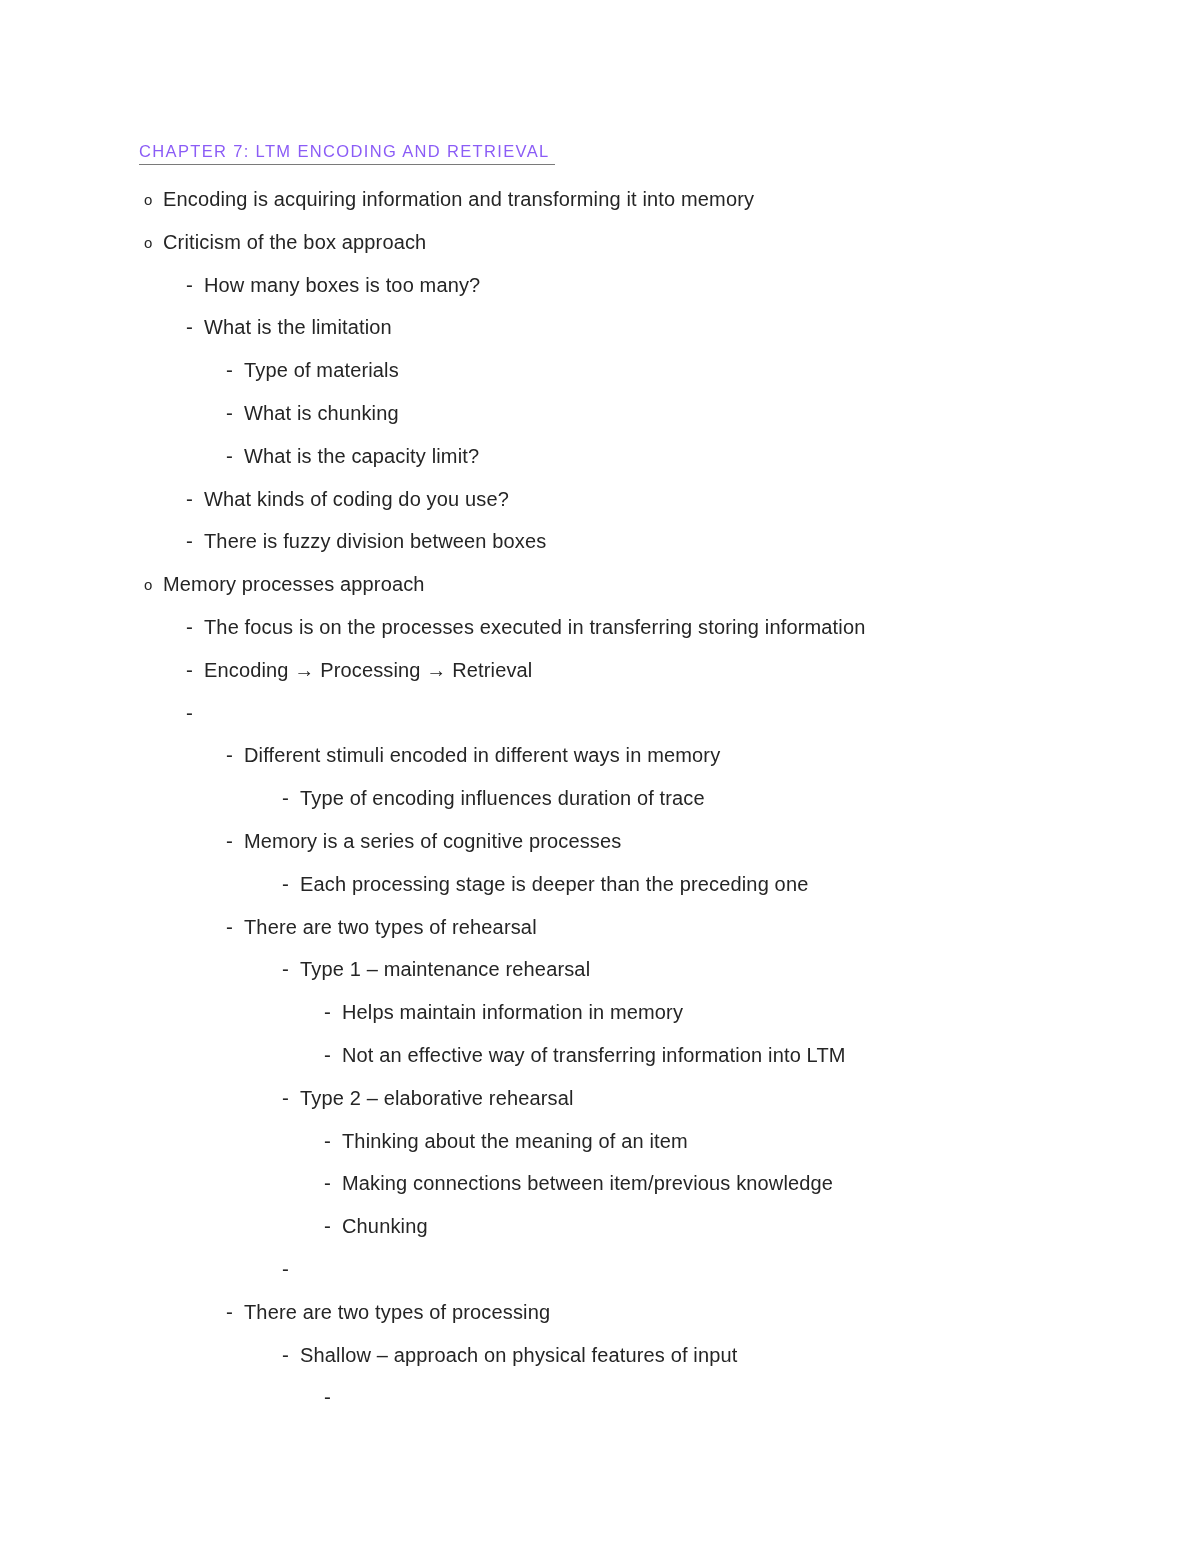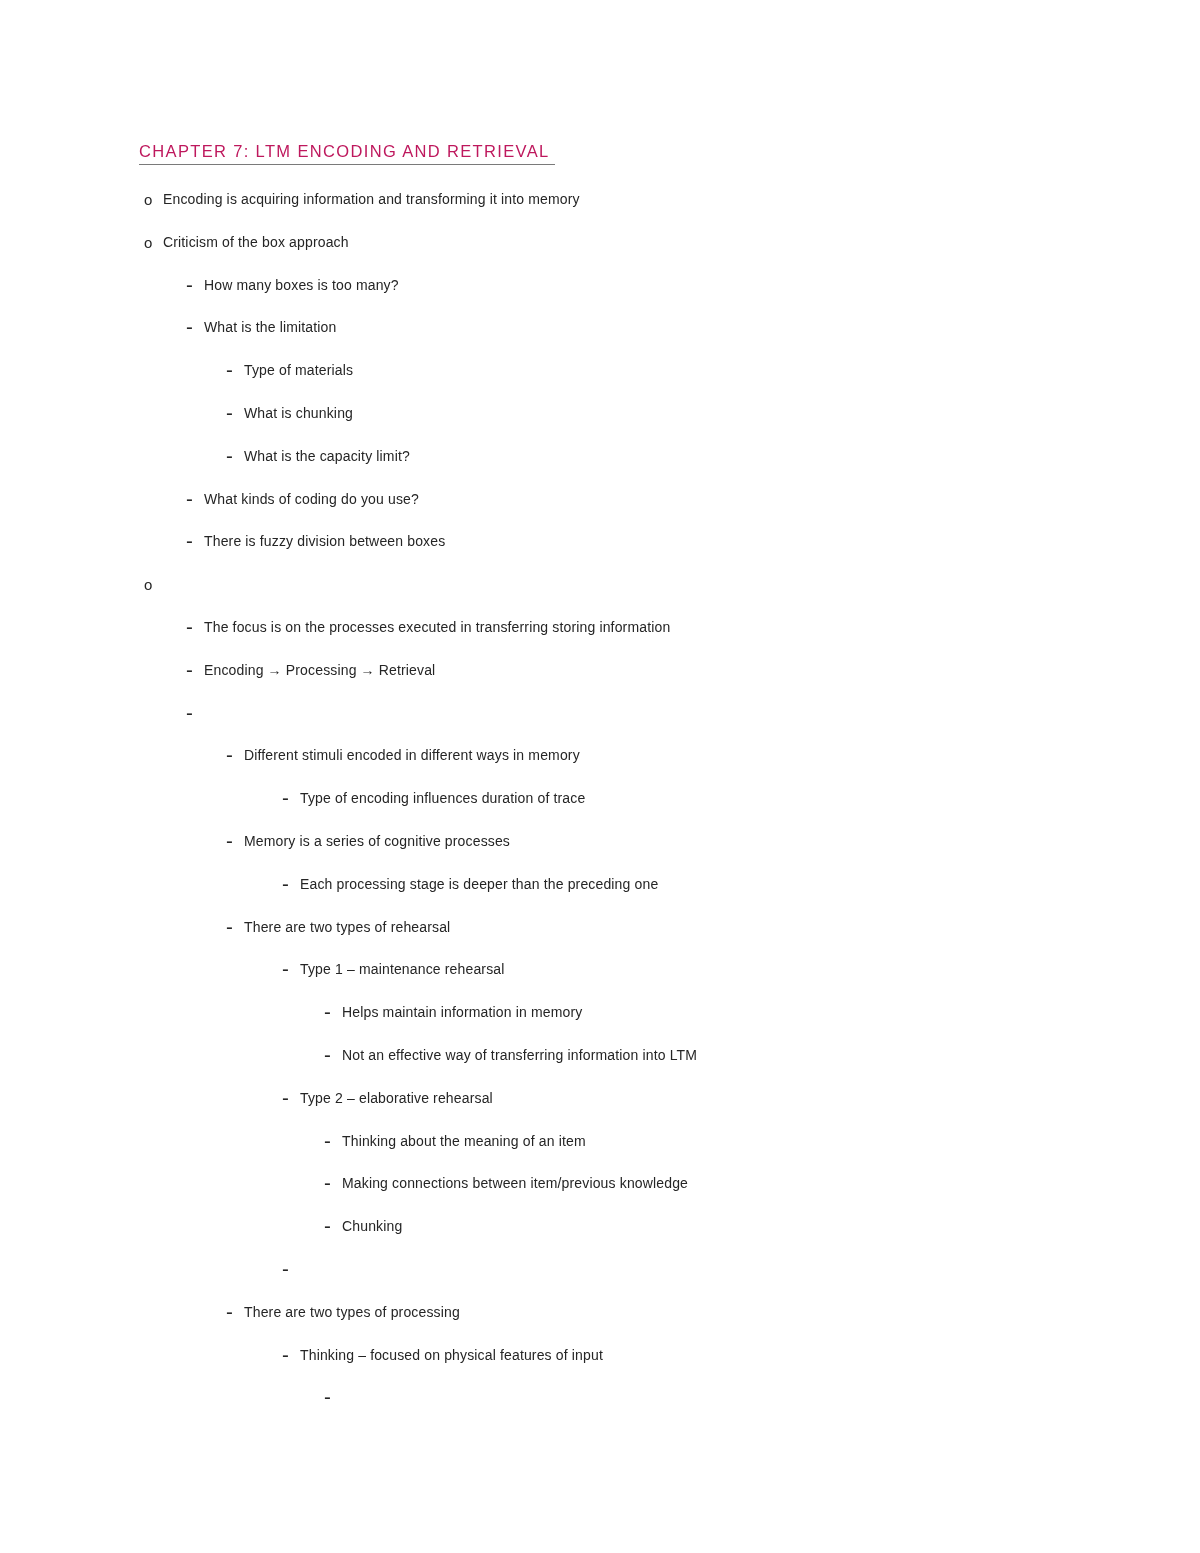--- a/index.html
+++ b/index.html
@@ -28,21 +28,21 @@
   }
 
   
   .doc-title {
     position: absolute;
     left: 139px;
     top: 141px;
     font-size: 16.5px;
     line-height: 20px;
     letter-spacing: 1.35px;
-    color: #be185d;
+    color: #8b5cf6;
     white-space: pre;
     border-bottom: 1px solid #7a7a7a;
     padding-bottom: 3px;
     display: inline-block;
   }
 
   
   .outline {
     position: absolute;
     left: 0;
@@ -61,21 +61,21 @@
     position: absolute;
     top: 0;
     color: #252525;
     font-size: 20.5px;
     line-height: 42.8px;
   }
   .txt {
     position: absolute;
     top: 0;
     color: #252525;
-    font-size: 14px;
+    font-size: 20px;
     line-height: 42.8px;
     letter-spacing: 0.15px;
   }
 
   
   .lv1 > .bullet { left: 144px; font-size: 15px; }
   .lv1 > .txt    { left: 163px; }
 
   .lv2 > .bullet { left: 186px; }
   .lv2 > .txt    { left: 204px; }
@@ -131,20 +131,21 @@
         <div class="li lv2">
           <span class="bullet">-</span>
           <span class="txt">What kinds of coding do you use?</span>
         </div>
         <div class="li lv2">
           <span class="bullet">-</span>
           <span class="txt">There is fuzzy division between boxes</span>
         </div>
         <div class="li lv1">
           <span class="bullet">o</span>
+          <span class="txt">Memory processes approach</span>
         </div>
         <div class="li lv2">
           <span class="bullet">-</span>
           <span class="txt">The focus is on the processes executed in transferring storing information</span>
         </div>
         <div class="li lv2">
           <span class="bullet">-</span>
           <span class="txt">Encoding → Processing → Retrieval</span>
         </div>
         <div class="li lv2">
@@ -200,21 +201,21 @@
         </div>
         <div class="li lv4">
           <span class="bullet">-</span>
         </div>
         <div class="li lv3">
           <span class="bullet">-</span>
           <span class="txt">There are two types of processing</span>
         </div>
         <div class="li lv4">
           <span class="bullet">-</span>
-          <span class="txt">Thinking – focused on physical features of input</span>
+          <span class="txt">Shallow – approach on physical features of input</span>
         </div>
         <div class="li lv5">
           <span class="bullet">-</span>
         </div>
       </div>
 
   </div>
 </div>
 
 </body></html>

